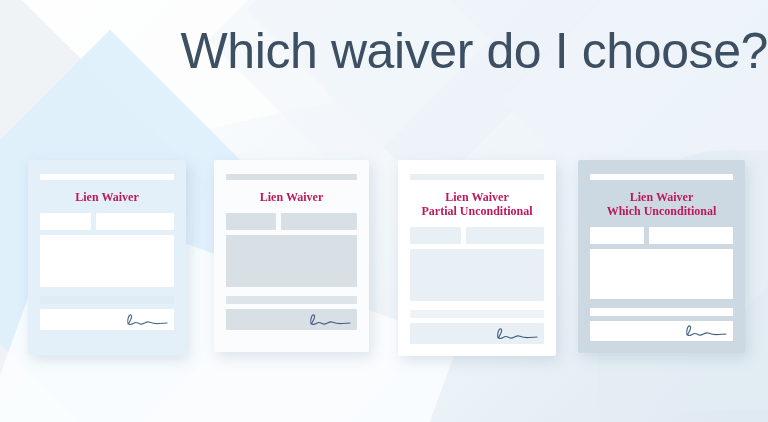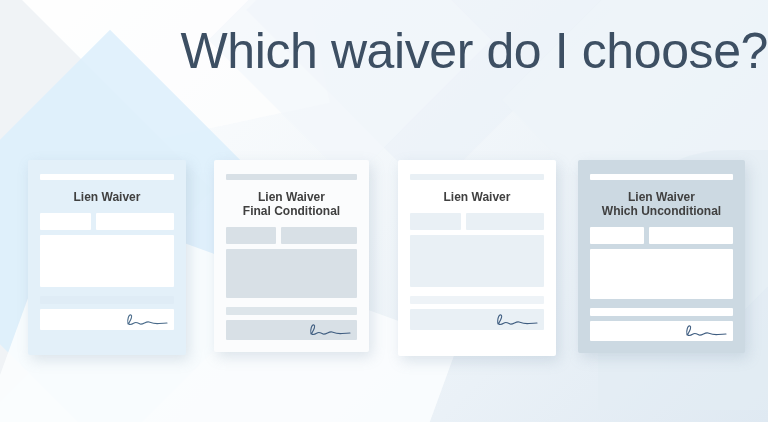--- a/index.html
+++ b/index.html
@@ -180,23 +180,24 @@
     width: 100%;
     margin-bottom: 10px;
     border-radius: 1px;
   }
 
   .card-title {
     text-align: center;
     font-size: 12px;
     font-weight: bold;
     line-height: 14px;
-    color: #404040;
+    color: #be185d;
     margin-bottom: 9px;
     white-space: nowrap;
+    font-family: Liberation Serif, serif;
   }
   .card-title .ln { display: block; }
 
   .row-split {
     display: flex;
     gap: 5px;
     margin-bottom: 5px;
   }
   .row-split .cell-sm { width: 38%; height: 17px; border-radius: 1px; }
   .row-split .cell-lg { flex: 1; height: 17px; border-radius: 1px; }
@@ -264,39 +265,39 @@
         <svg class="sign-svg" viewBox="0 0 46 18">
           <path d="M6 13 C5 8, 7 3, 9 4 C11 5, 8 10, 7 12 C6 14, 9 14, 12 12 C14 10.5, 16 12, 18 13 C21 14, 24 10, 27 11 C30 12, 33 13, 37 12.5 C40 12.2, 43 12, 45 12" fill="none" stroke="#4a6b8a" stroke-width="1.1" stroke-linecap="round"></path>
         </svg>
       </div>
     </div>
 
     <div class="card card-2 theme-grey">
       <div class="top-bar blk"></div>
       <div class="card-title">
         <span class="ln">Lien Waiver</span>
-        <span class="ln">Final Conditional</span>
       </div>
       <div class="row-split">
         <div class="cell-sm blk"></div>
         <div class="cell-lg blk"></div>
       </div>
       <div class="big-block blk"></div>
       <div class="thin-bar blk-faint"></div>
       <div class="sign-block blk">
         <svg class="sign-svg" viewBox="0 0 46 18">
           <path d="M6 13 C5 8, 7 3, 9 4 C11 5, 8 10, 7 12 C6 14, 9 14, 12 12 C14 10.5, 16 12, 18 13 C21 14, 24 10, 27 11 C30 12, 33 13, 37 12.5 C40 12.2, 43 12, 45 12" fill="none" stroke="#3f5d80" stroke-width="1.1" stroke-linecap="round"></path>
         </svg>
       </div>
     </div>
 
     <div class="card card-3 theme-white">
       <div class="top-bar blk"></div>
       <div class="card-title">
         <span class="ln">Lien Waiver</span>
+        <span class="ln">Partial Unconditional</span>
       </div>
       <div class="row-split">
         <div class="cell-sm blk"></div>
         <div class="cell-lg blk"></div>
       </div>
       <div class="big-block blk"></div>
       <div class="thin-bar blk-faint"></div>
       <div class="sign-block blk">
         <svg class="sign-svg" viewBox="0 0 46 18">
           <path d="M6 13 C5 8, 7 3, 9 4 C11 5, 8 10, 7 12 C6 14, 9 14, 12 12 C14 10.5, 16 12, 18 13 C21 14, 24 10, 27 11 C30 12, 33 13, 37 12.5 C40 12.2, 43 12, 45 12" fill="none" stroke="#3f5d80" stroke-width="1.1" stroke-linecap="round"></path>

